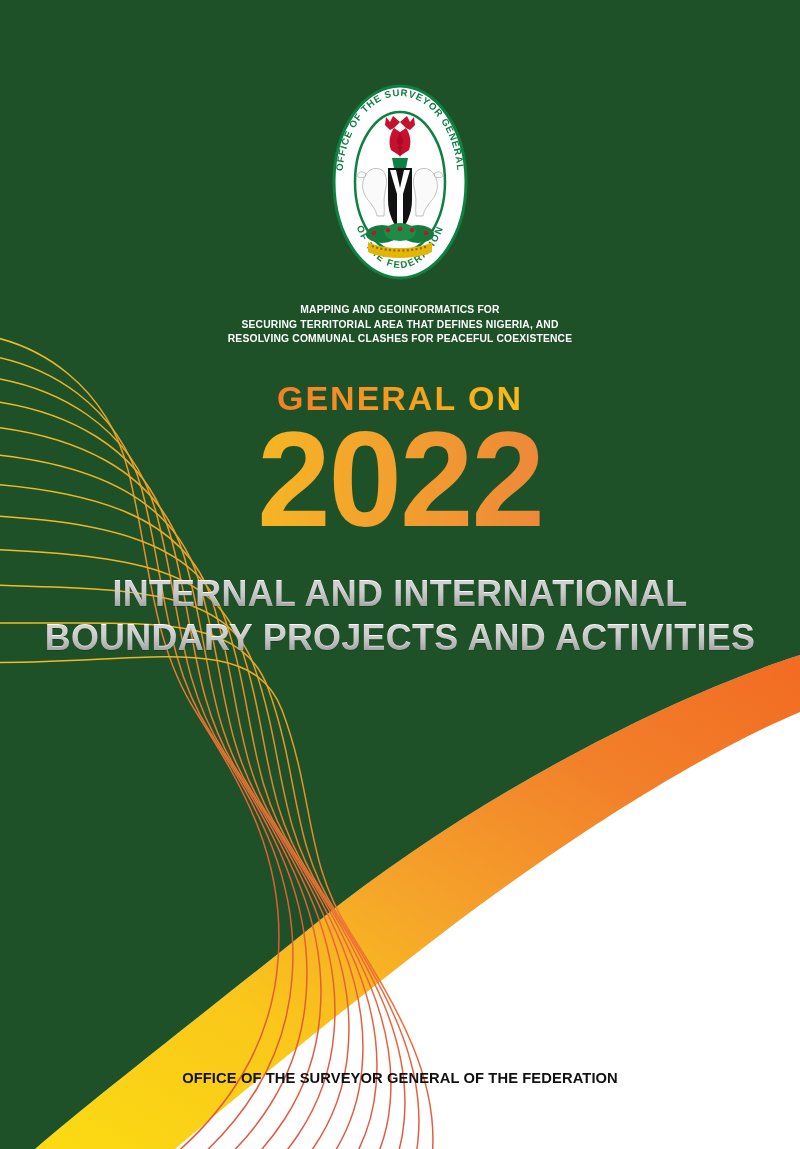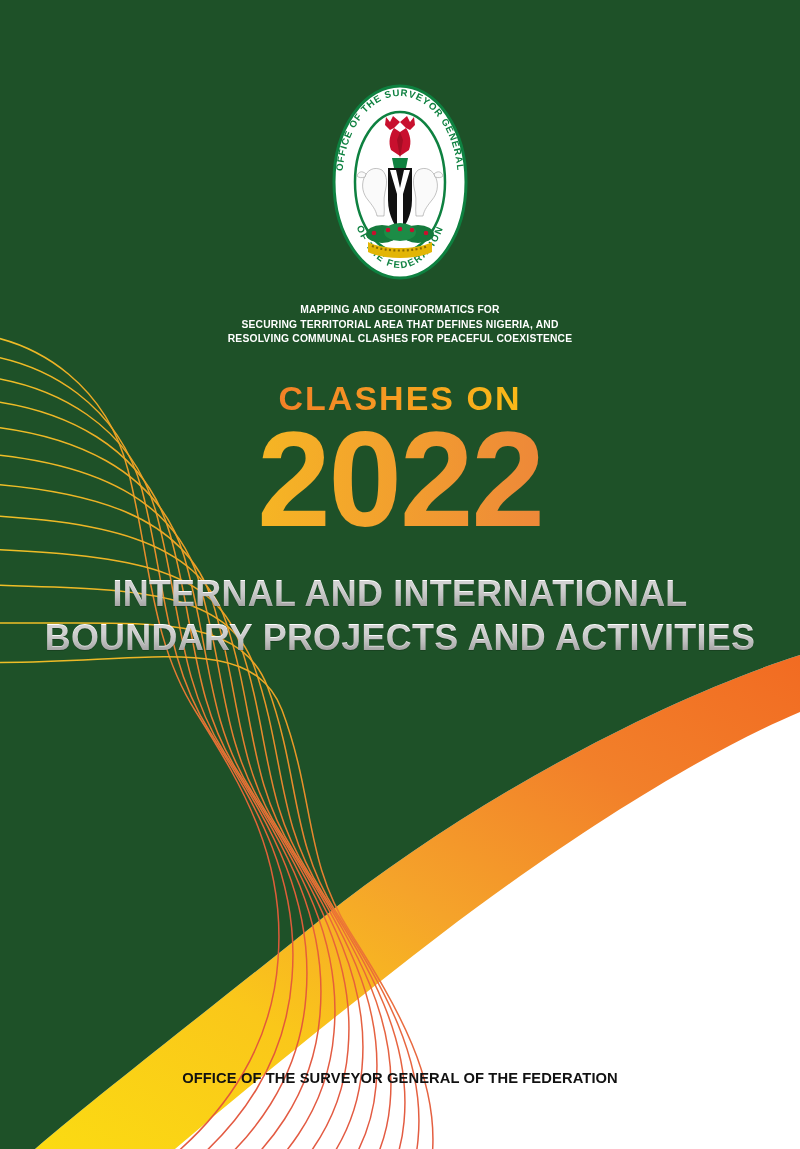--- a/index.html
+++ b/index.html
@@ -279,21 +279,21 @@
       </g>
     </svg>
   </div>
 
   <div class="tagline">
     <div>MAPPING  AND GEOINFORMATICS FOR</div>
     <div>SECURING TERRITORIAL AREA THAT DEFINES NIGERIA, AND</div>
     <div>RESOLVING COMMUNAL CLASHES FOR PEACEFUL COEXISTENCE</div>
   </div>
 
-  <div class="report-on">CLASHES ON</div>
+  <div class="report-on">GENERAL ON</div>
 
   <div class="year">2022</div>
 
   <div class="main-title">
     <span class="tline">INTERNAL AND INTERNATIONAL</span>
     <span class="tline">BOUNDARY PROJECTS AND ACTIVITIES</span>
   </div>
 
   <div class="footer-org">OFFICE OF THE SURVEYOR GENERAL OF THE FEDERATION</div>
 

